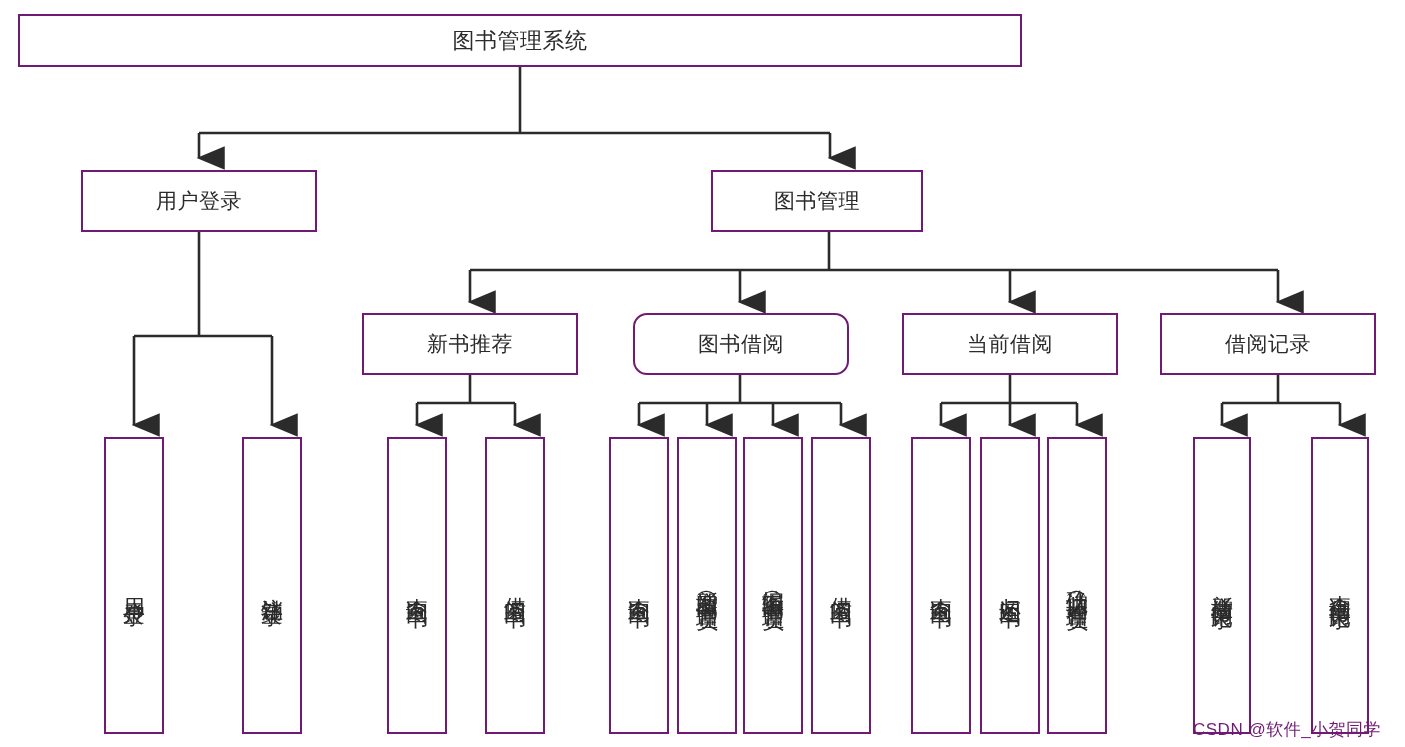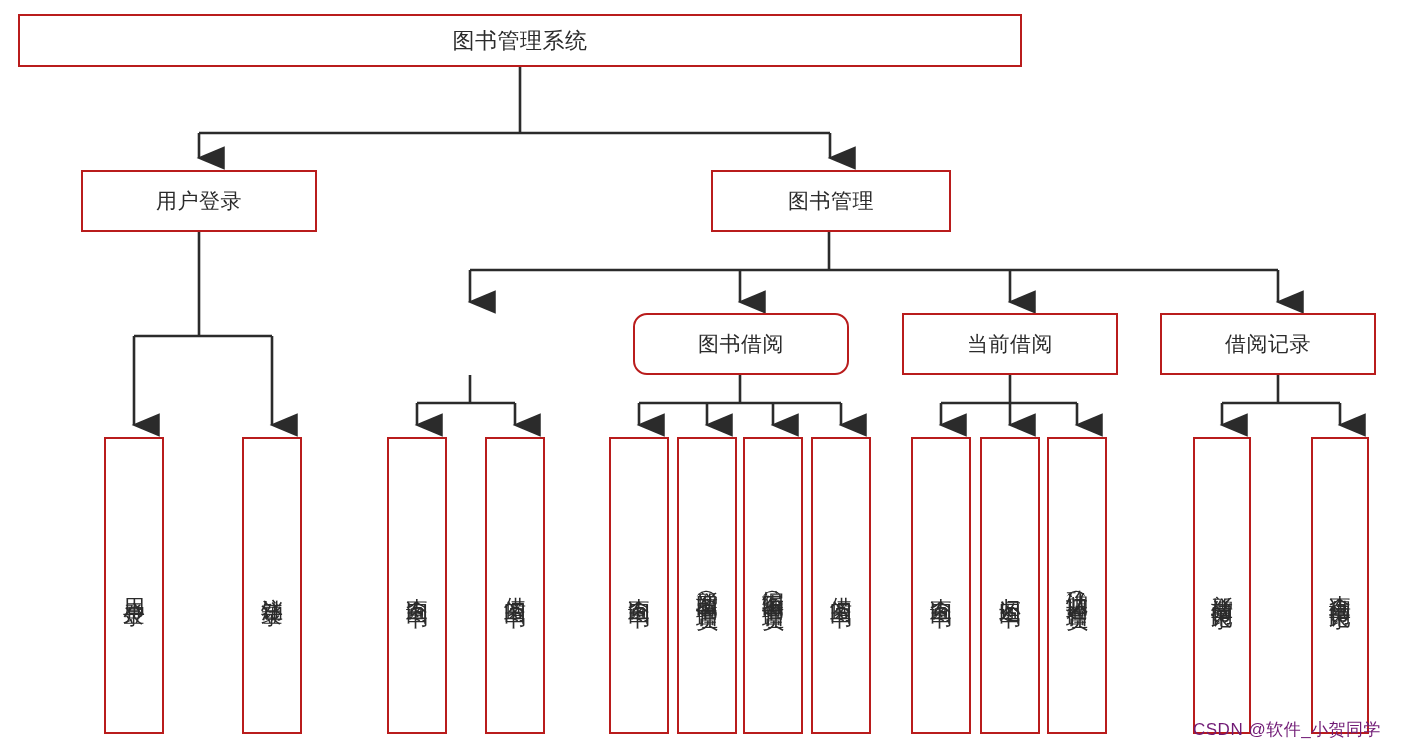--- a/index.html
+++ b/index.html
@@ -22,21 +22,21 @@
     left: 0;
     top: 0;
     width: 1405px;
     height: 747px;
     pointer-events: none;
   }
   .node {
     position: absolute;
     box-sizing: border-box;
     background: #ffffff;
-    border: 2px solid #b91c1c;
+    border: 2px solid #701a75;
     display: flex;
     align-items: center;
     justify-content: center;
     overflow: hidden;
   }
   .node .label {
     color: #2b2b2b;
     line-height: 1.18;
     white-space: nowrap;
     text-align: center;
@@ -123,24 +123,27 @@
   </svg>
 
   <div class="node horizontal root" style="left:18px; top:14px; width:1004px; height:53px;">
     <span class="label">图书管理系统</span>
   </div>
 
   <div class="node horizontal" style="left:81px; top:170px; width:236px; height:62px;">
     <span class="label">用户登录</span>
   </div>
 
-  <div class="node horizontal" style="left:711px; top:170px; width:240px; height:62px;">
+  <div class="node horizontal" style="left:711px; top:170px; width:212px; height:62px;">
     <span class="label">图书管理</span>
   </div>
 
+  <div class="node horizontal" style="left:362px; top:313px; width:216px; height:62px;">
+    <span class="label">新书推荐</span>
+  </div>
 
   <div class="node horizontal" style="left:633px; top:313px; width:216px; height:62px;border-radius:14px;">
     <span class="label">图书借阅</span>
   </div>
 
   <div class="node horizontal" style="left:902px; top:313px; width:216px; height:62px;">
     <span class="label">当前借阅</span>
   </div>
 
   <div class="node horizontal" style="left:1160px; top:313px; width:216px; height:62px;">

